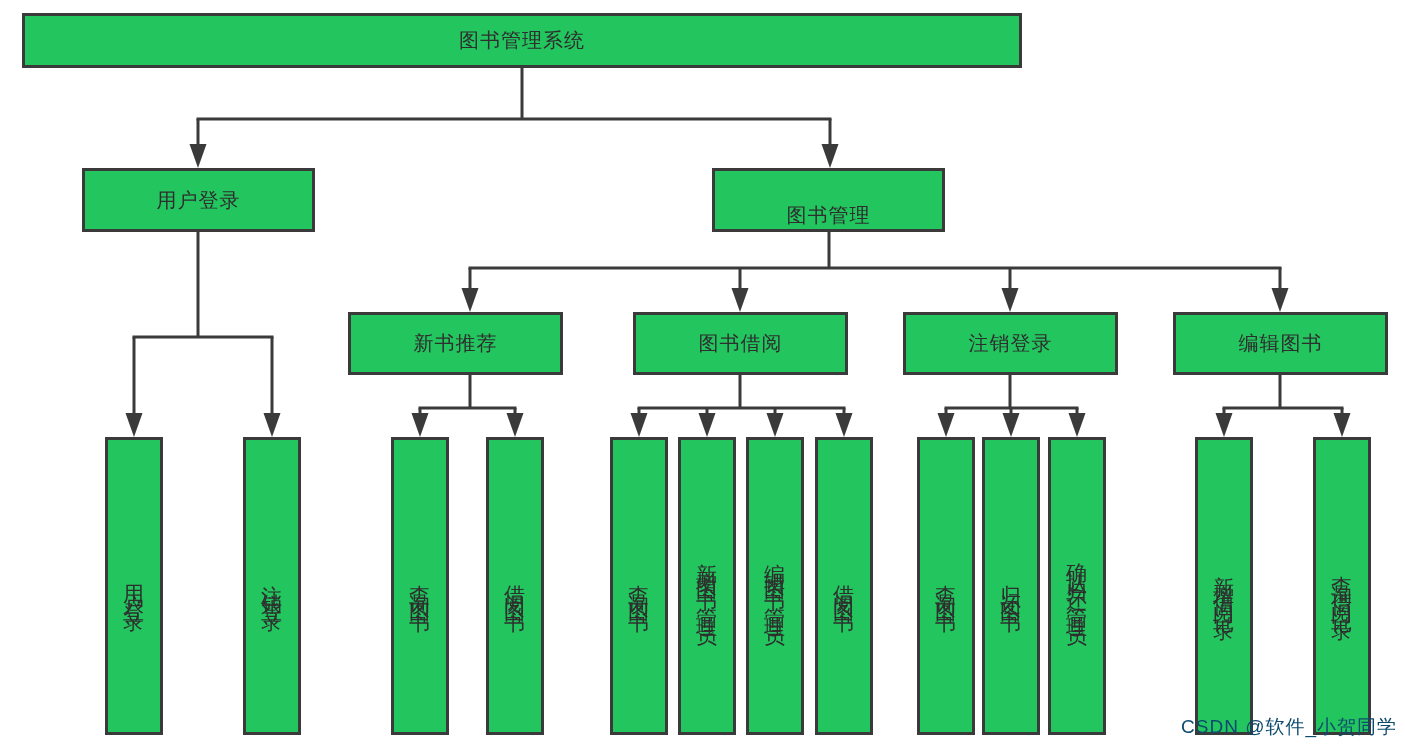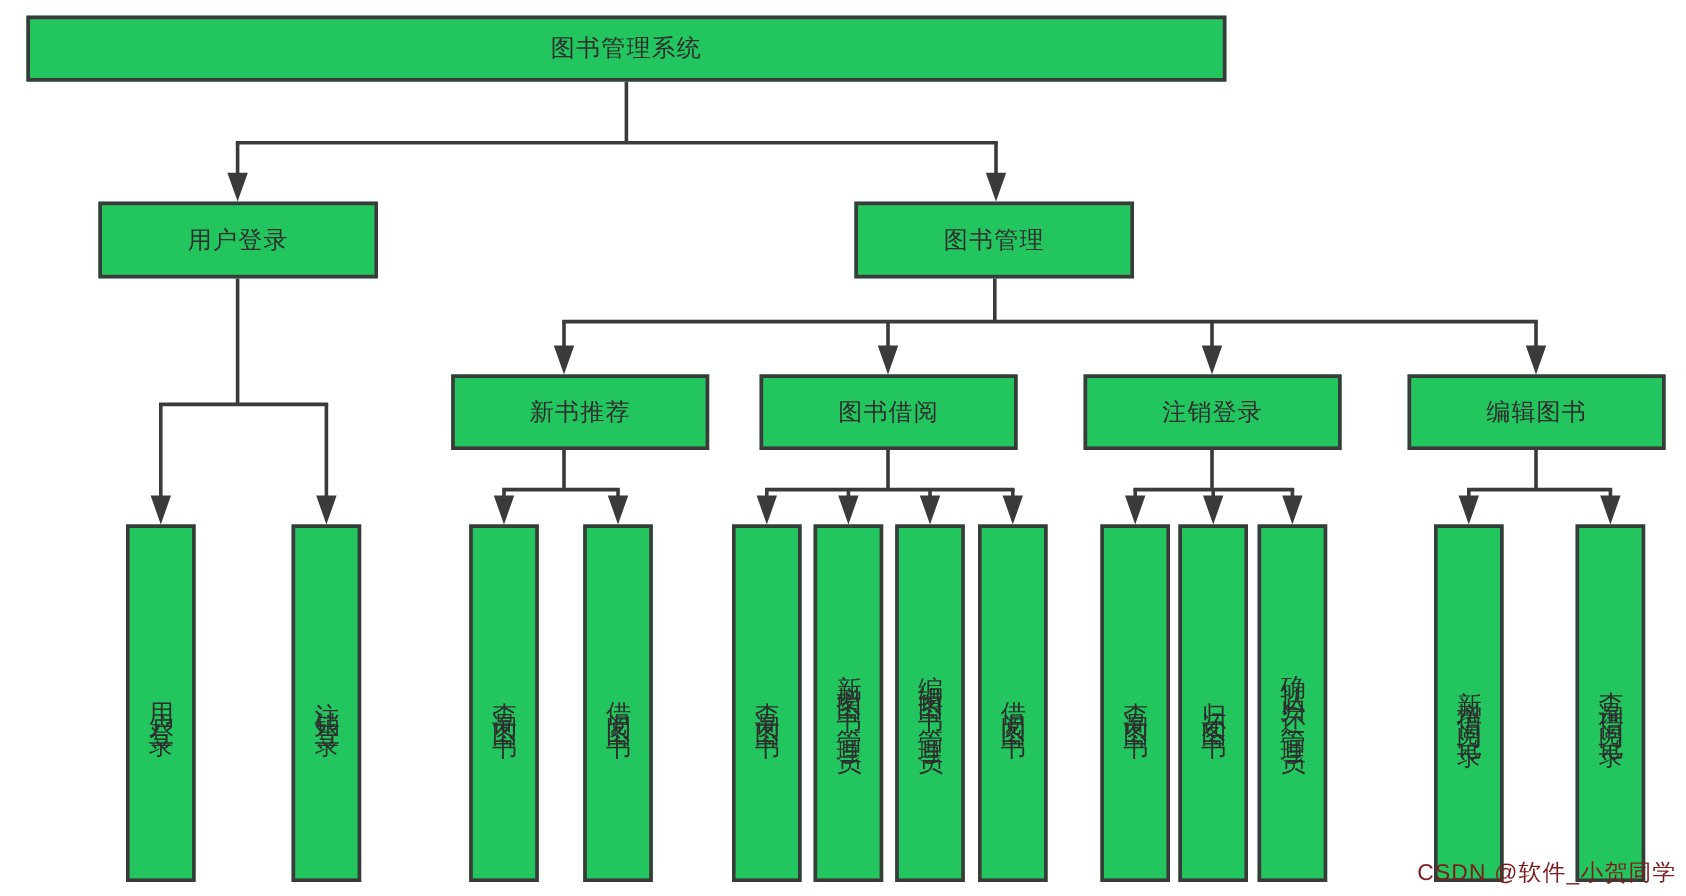--- a/index.html
+++ b/index.html
@@ -64,21 +64,21 @@
     letter-spacing: 9px;
     line-height: 1;
     color: #2e2e2e;
   }
   .watermark {
     position: absolute;
     right: 8px;
     top: 714px;
     font-size: 19px;
     letter-spacing: 1px;
-    color: #7f1d1d;
+    color: #0c4a6e;
     white-space: nowrap;
   }
 </style>
 </head>
 <body>
 
 <div class="canvas">
 
   <svg class="connectors" viewBox="0 0 1405 747" xmlns="http://www.w3.org/2000/svg">
 
@@ -156,25 +156,25 @@
     </g>
   </svg>
 
   <div class="box root h-label">
     <span>图书管理系统</span>
   </div>
 
   <div class="box lvl1 h-label" style="left:82px;">
     <span>用户登录</span>
   </div>
-  <div class="box lvl1 h-label" style="left:712px;">
+  <div class="box lvl1 h-label" style="left:712px;align-items:flex-end;">
     <span>图书管理</span>
   </div>
 
-  <div class="box lvl2 h-label" style="left:376px;justify-content:center;">
+  <div class="box lvl2 h-label" style="left:348px;justify-content:center;">
     <span>新书推荐</span>
   </div>
   <div class="box lvl2 h-label" style="left:633px;">
     <span>图书借阅</span>
   </div>
   <div class="box lvl2 h-label" style="left:903px;">
     <span>注销登录</span>
   </div>
   <div class="box lvl2 h-label" style="left:1173px;">
     <span>编辑图书</span>

